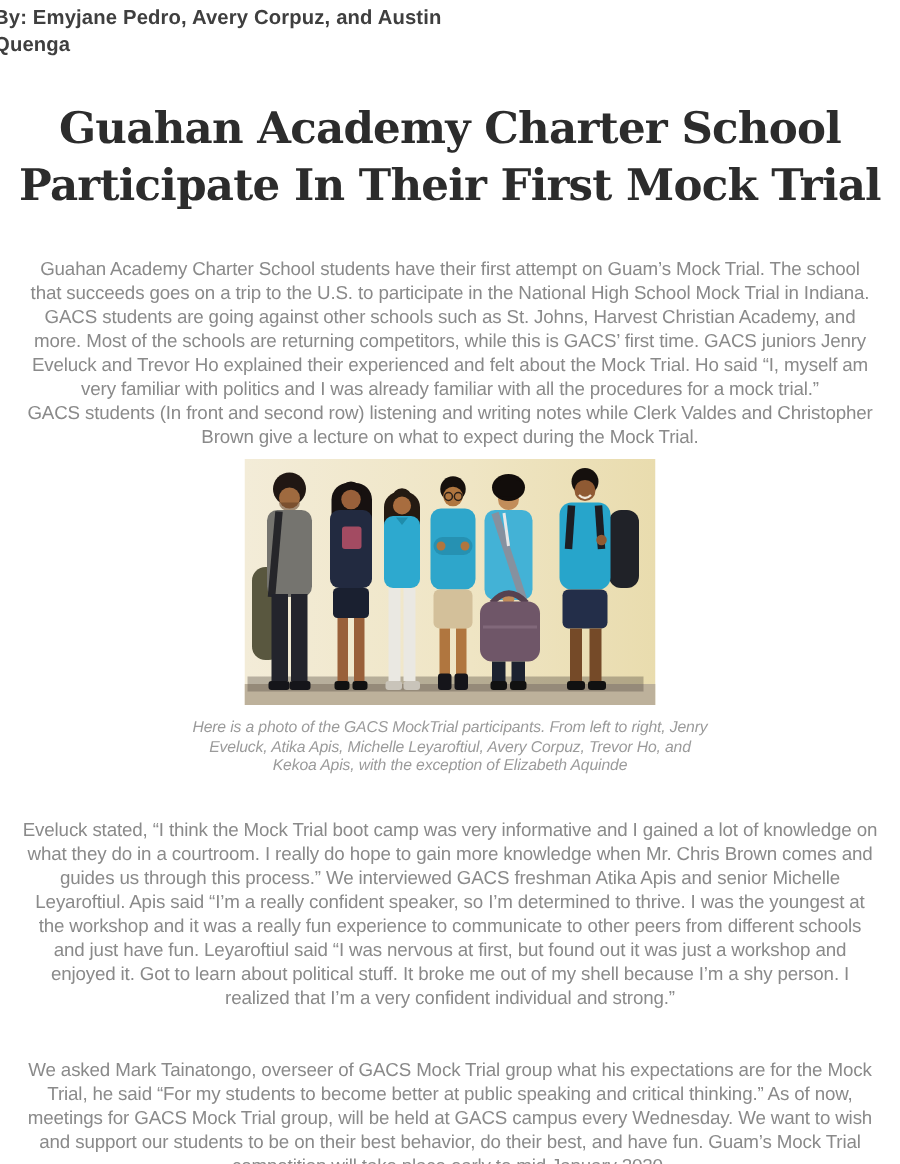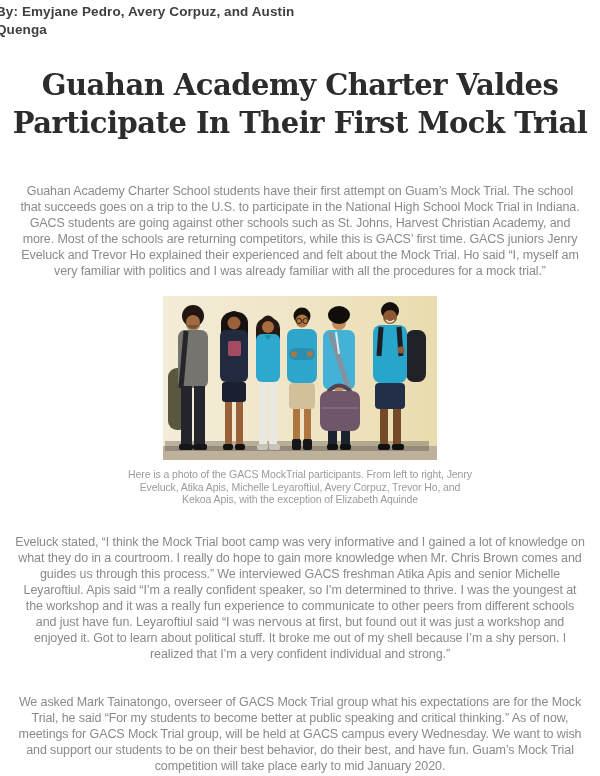--- a/index.html
+++ b/index.html
@@ -31,27 +31,28 @@
   }
   .body-text {
     width: 570px;
     margin: 0 auto;
     text-align: center;
     font-size: 12.5px;
     line-height: 16px;
     letter-spacing: -0.1px;
     color: #8a8a8a;
   }
-  .para-intro { margin-top: 41px; }
+  .para-intro { margin-top: 29px; }
   .para-photo-desc { margin-top: 0; }
   .para-interviews { margin-top: 28px; }
   .para-closing { margin-top: 32px; }
   figure.photo-figure {
-    margin: 17px 0 0;
+    margin: 7px 0 0;
     text-align: center;
+    font-style: italic;
   }
   .photo-frame {
     display: inline-block;
     width: 274px;
     height: 164px;
     line-height: 0;
   }
   .caption {
     width: 346px;
     margin: 4px auto 0;
@@ -62,24 +63,25 @@
     color: #9b9b9b;
   }
 </style>
 </head>
 <body>
 
 <div class="page">
 
   <div class="byline">By: Emyjane Pedro, Avery Corpuz, and Austin Quenga</div>
 
-  <h1 class="title">Guahan Academy Charter Valdes Participate In Their First Mock Trial</h1>
+  <h1 class="title">Guahan Academy Charter School Participate In Their First Mock Trial</h1>
 
   <p class="body-text para-intro">Guahan Academy Charter School students have their first attempt on Guam’s Mock Trial. The school that succeeds goes on a trip to the U.S. to participate in the National High School Mock Trial in Indiana. GACS students are going against other schools such as St. Johns, Harvest Christian Academy, and more. Most of the schools are returning competitors, while this is GACS’ first time. GACS juniors Jenry Eveluck and Trevor Ho explained their experienced and felt about the Mock Trial. Ho said “I, myself am very familiar with politics and I was already familiar with all the procedures for a mock trial.”</p>
 
+  <p class="body-text para-photo-desc">GACS students (In front and second row) listening and writing notes while Clerk Valdes and Christopher Brown give a lecture on what to expect during the Mock Trial.</p>
 
   <figure class="photo-figure">
     <div class="photo-frame">
       <svg viewBox="0 0 274 164" width="274" height="164" xmlns="http://www.w3.org/2000/svg">
         <defs>
           <linearGradient id="wall" x1="0" y1="0" x2="1" y2="0">
             <stop offset="0" stop-color="#f3ecd8"></stop>
             <stop offset="0.55" stop-color="#efe5c4"></stop>
             <stop offset="1" stop-color="#e9dcae"></stop>
           </linearGradient>

